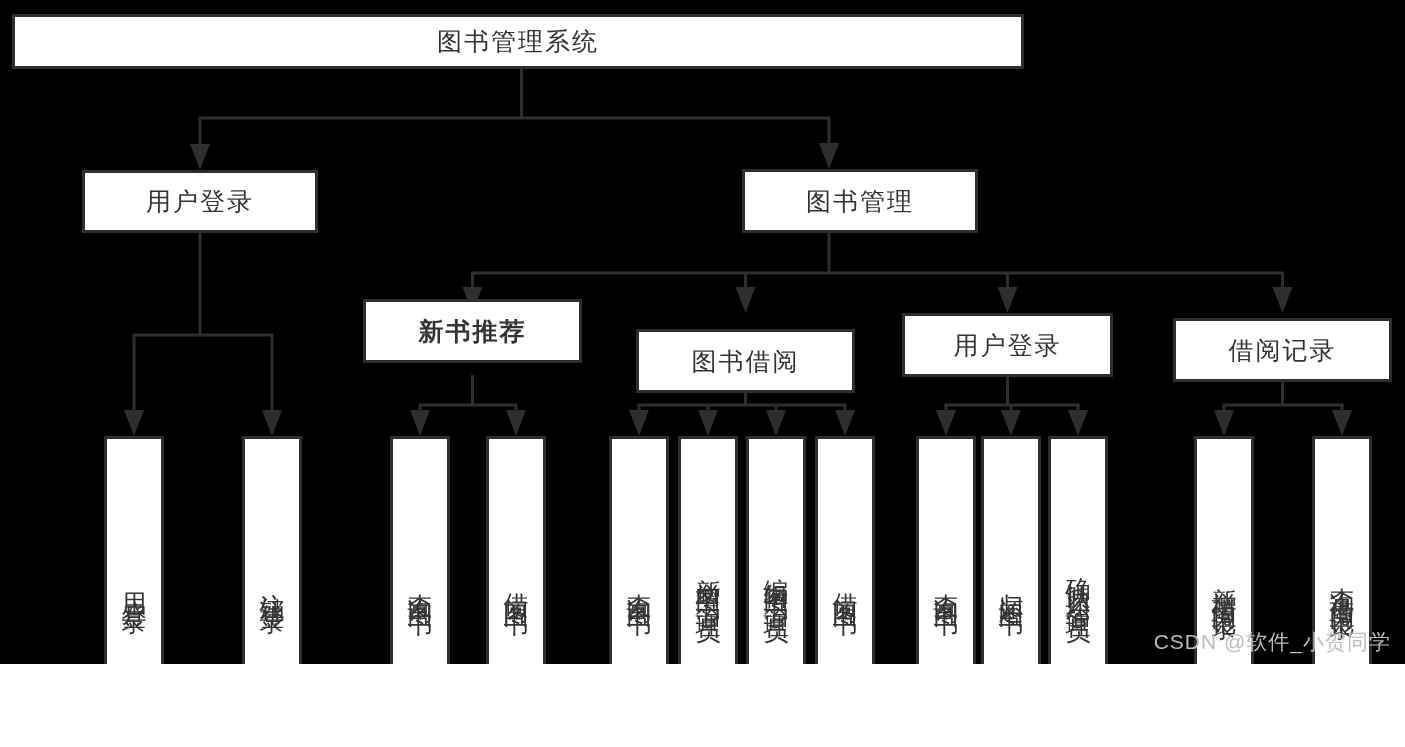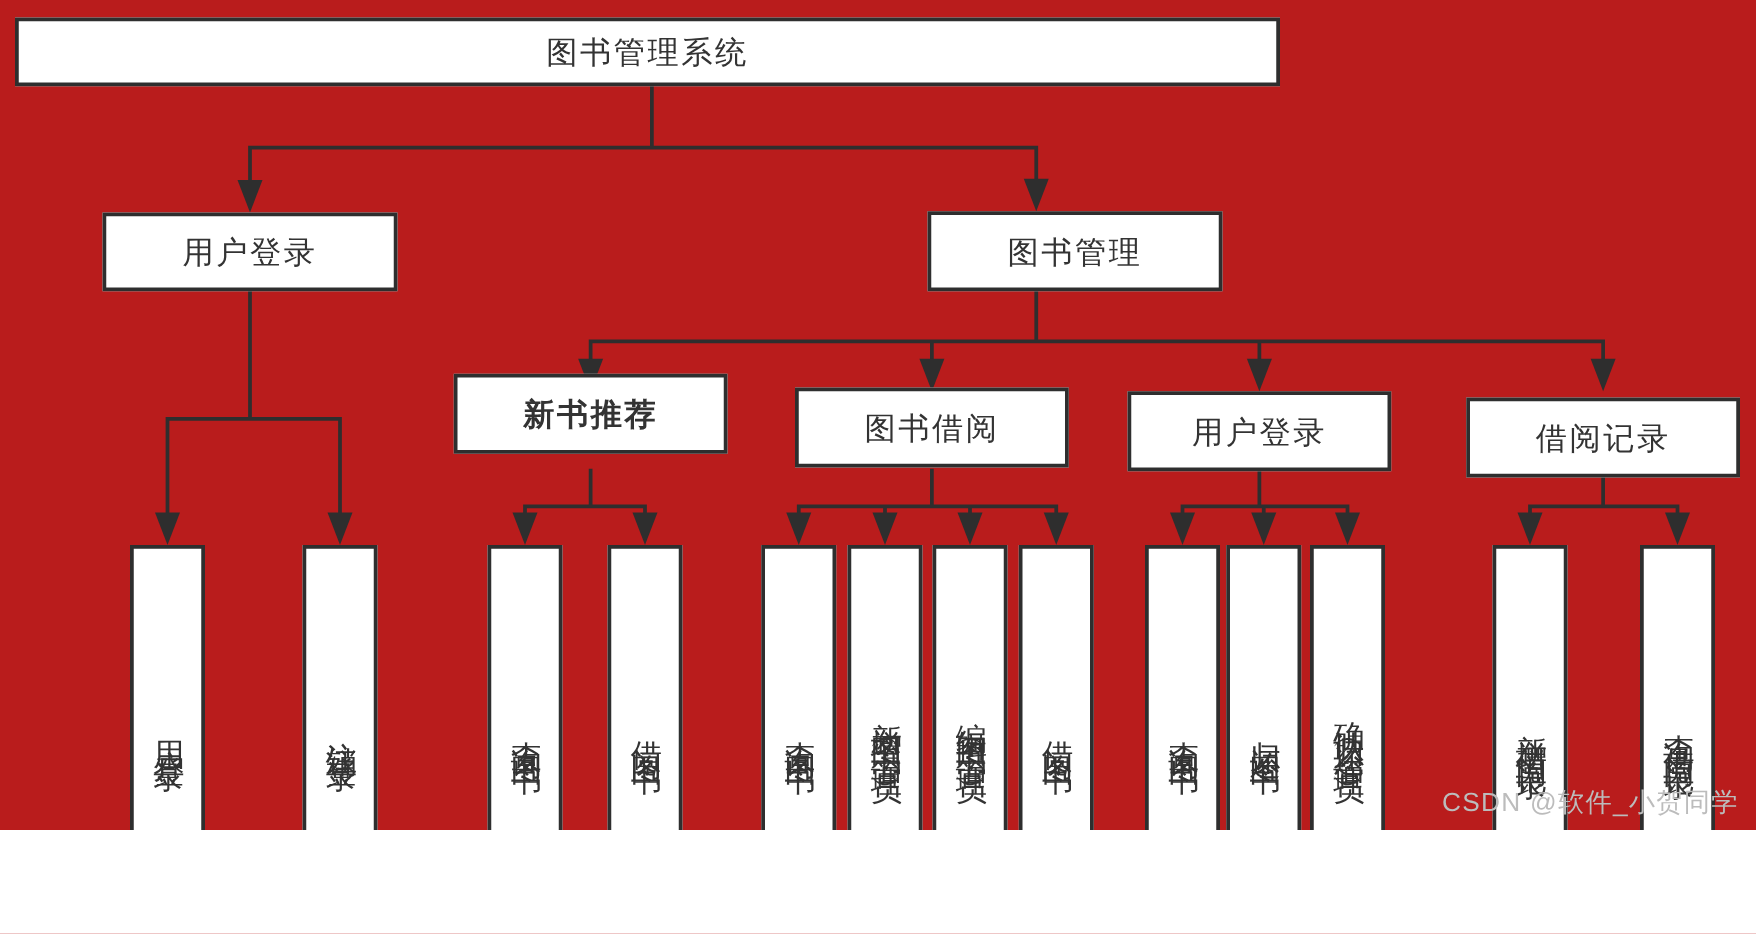--- a/index.html
+++ b/index.html
@@ -1,20 +1,20 @@
 <!DOCTYPE html>
 <html><head>
 <meta charset="utf-8">
 <style>
   html, body { margin: 0; padding: 0; background: #ffffff; }
   #stage {
     position: relative;
     width: 1405px;
     height: 664px;
-    background: #b91c1c;
+    background: #000000;
     font-family: "Liberation Sans", "DejaVu Sans", sans-serif;
     overflow: hidden;
   }
   #connectors {
     position: absolute;
     left: 0; top: 0;
     width: 1405px; height: 747px;
     z-index: 1;
   }
   .box {
@@ -112,21 +112,21 @@
   <div class="box" style="left:82px; top:170px; width:236px; height:63px;">
     <span class="hlabel">用户登录</span>
   </div>
   <div class="box" style="left:711px; top:169px; width:236px; height:64px;margin-left:31px;">
     <span class="hlabel">图书管理</span>
   </div>
 
   <div class="box" style="left:363px; top:299px; width:219px; height:64px;font-weight:bold;">
     <span class="hlabel">新书推荐</span>
   </div>
-  <div class="box" style="left:636px; top:310px; width:219px; height:64px;">
+  <div class="box" style="left:636px; top:329px; width:219px; height:64px;">
     <span class="hlabel">图书借阅</span>
   </div>
   <div class="box" style="left:902px; top:313px; width:211px; height:64px;">
     <span class="hlabel">用户登录</span>
   </div>
   <div class="box" style="left:1173px; top:318px; width:219px; height:64px;">
     <span class="hlabel">借阅记录</span>
   </div>
 
   <div class="box leaf" style="left:104px;">

